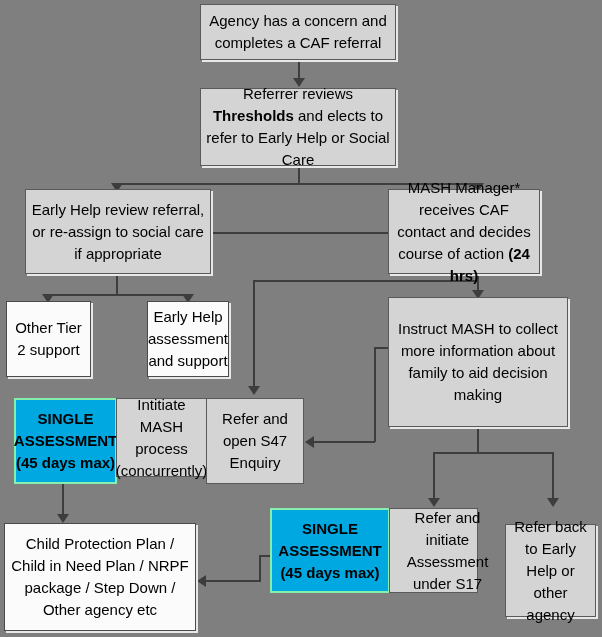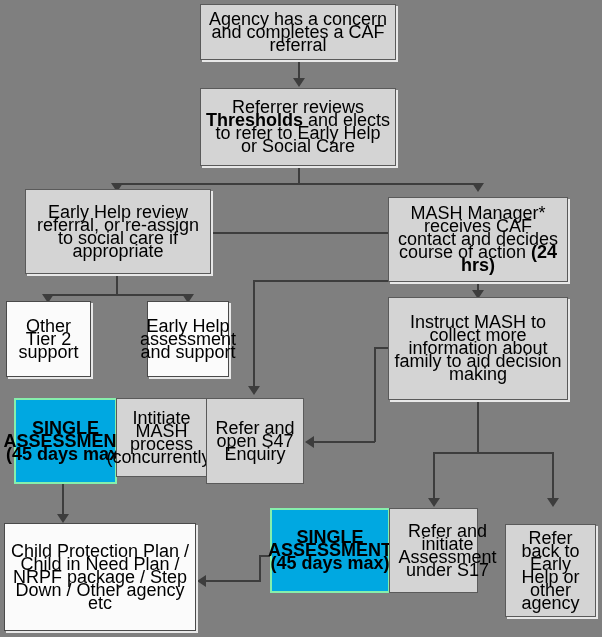--- a/index.html
+++ b/index.html
@@ -15,22 +15,22 @@
     font-family: "Liberation Sans", sans-serif;
     overflow: hidden;
   }
   .node {
     position: absolute;
     box-sizing: border-box;
     display: flex;
     align-items: center;
     justify-content: center;
     text-align: center;
-    font-size: 18px;
-    line-height: 13px;
+    font-size: 15px;
+    line-height: 22px;
     color: #000;
     padding: 2px 4px;
     white-space: pre-line;
     z-index: 3;
   }
   
   .grey {
     background: #d4d4d4;
     border: 1px solid #5a5a5a;
     box-shadow: 2px 2px 0 0 #e8e8e8;
@@ -132,29 +132,29 @@
   <div class="arrow arrow-left" style="left:197px; top:575px;"></div>
 
   <div class="node grey" style="left:200px; top:4px; width:196px; height:56px;">Agency has a concern and completes a CAF referral</div>
 
   <div class="node grey" style="left:25px; top:189px; width:186px; height:85px;">Early Help review referral, or re-assign to social care if appropriate</div>
 
   <div class="node grey" style="left:200px; top:88px; width:196px; height:78px;">
     <span><span>Referrer reviews </span><span class="bold">Thresholds</span><span> and elects to refer to Early Help or Social Care</span></span>
   </div>
 
-  <div class="node grey" style="left:388px; top:197px; width:180px; height:85px;align-items:center;">
+  <div class="node grey" style="left:388px; top:189px; width:152px; height:85px;align-items:center;">
     <span><span>MASH Manager* receives CAF contact and decides course of action </span><span class="bold">(24 hrs)</span></span>
   </div>
 
   <div class="node white" style="left:6px; top:301px; width:85px; height:76px;">Other Tier 2 support</div>
 
   <div class="node white" style="left:147px; top:301px; width:82px; height:76px;">Early Help assessment and support</div>
 
-  <div class="node grey" style="left:388px; top:297px; width:180px; height:103px;">Instruct MASH to collect more information about family to aid decision making</div>
+  <div class="node grey" style="left:388px; top:297px; width:180px; height:130px;">Instruct MASH to collect more information about family to aid decision making</div>
 
   <div class="node blue" style="left:14px; top:398px; width:103px; height:86px;">
     <span><span>SINGLE</span><br><span>ASSESSMENT</span><br><span>(45 days max)</span></span>
   </div>
 
   <div class="node plain-grey" style="left:116px; top:398px; width:91px; height:79px;">Intitiate MASH process (concurrently)</div>
 
   <div class="node plain-grey" style="left:206px; top:398px; width:98px; height:86px;">Refer and open S47 Enquiry</div>
 
   <div class="node blue" style="left:270px; top:508px; width:120px; height:85px;">

